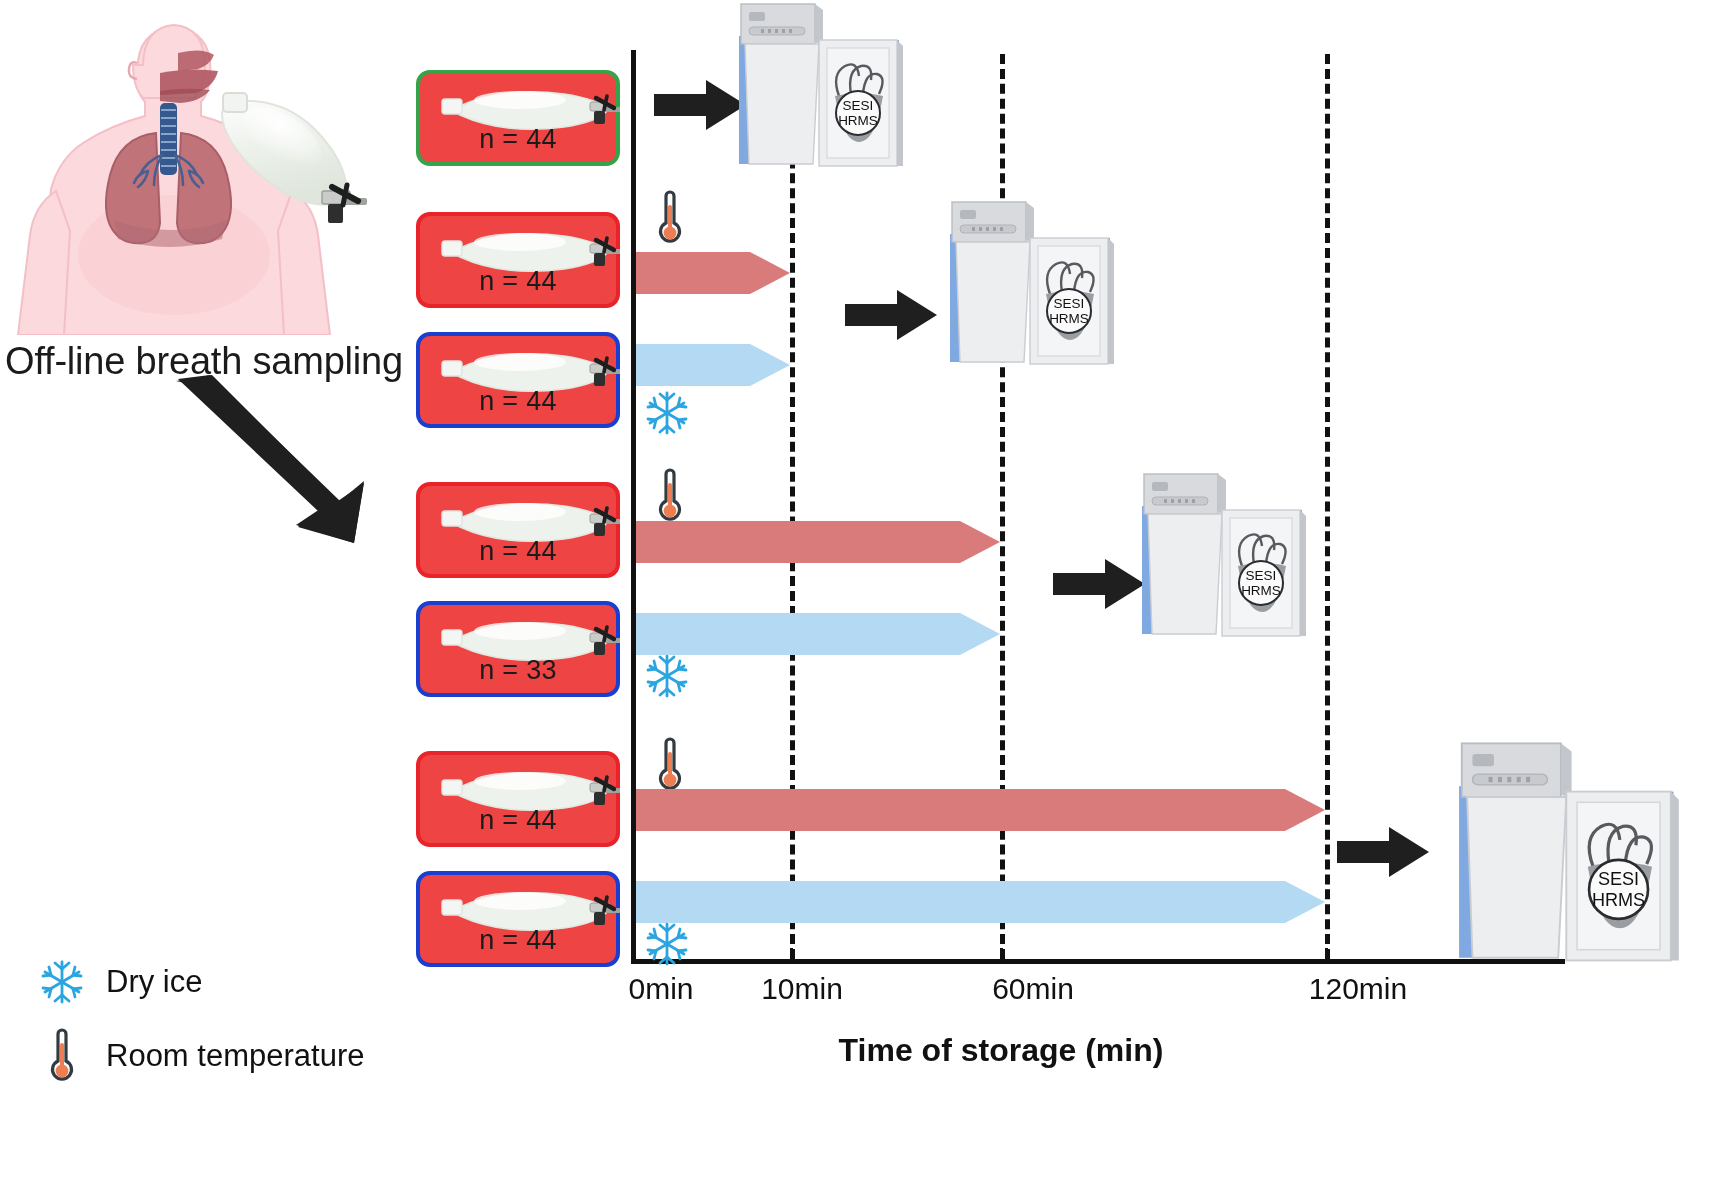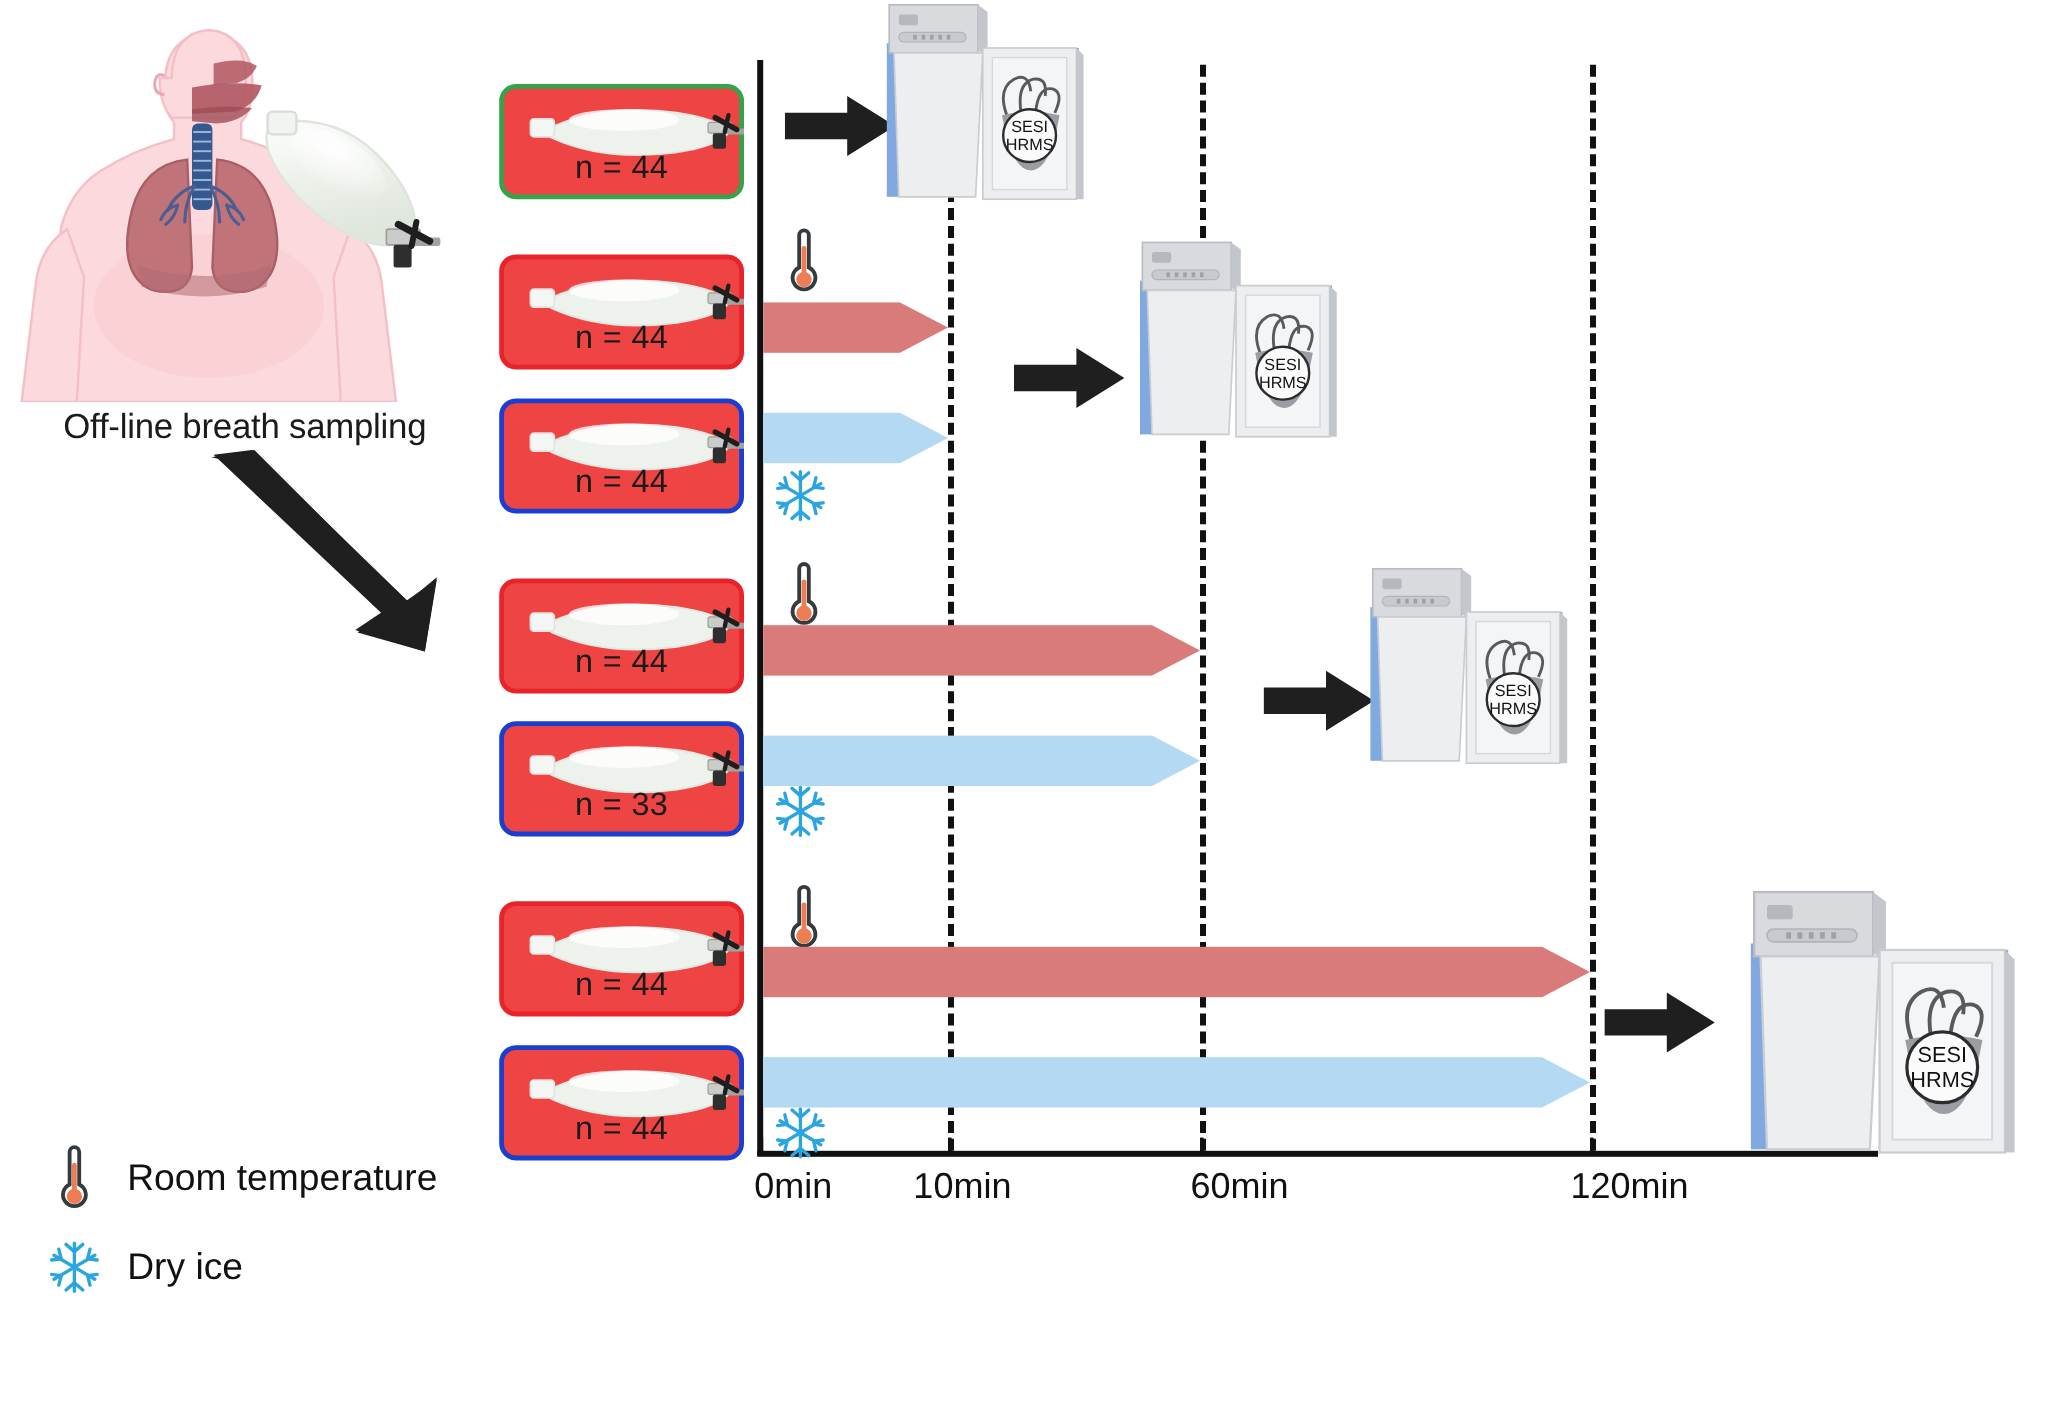--- a/index.html
+++ b/index.html
@@ -10,21 +10,21 @@
     position: relative;
     overflow: hidden;
   }
   .stage { position: absolute; left: 0; top: 0; width: 1725px; height: 1181px; }
   .abs { position: absolute; }
 
   
   #torso-figure { left: 10px; top: 5px; width: 400px; height: 330px; }
   #sampling-caption {
     left: 4px; top: 340px; width: 400px;
-    font-size: 29px; color: #1b1b1b; text-align: center;
+    font-size: 38px; color: #1b1b1b; text-align: center;
     letter-spacing: -0.2px; white-space: nowrap;
   }
   #flow-arrow-down { left: 168px; top: 375px; width: 210px; height: 170px; }
 
   
   #legend { left: 34px; top: 945px; width: 380px; }
   .legend-row { display: flex; align-items: center; height: 74px; }
   .legend-icon { width: 56px; display: flex; justify-content: center; align-items: center; }
   .legend-label { font-size: 31px; color: #111; margin-left: 16px; white-space: nowrap; }
 
@@ -172,30 +172,20 @@
   </svg>
 
   <div class="abs" id="sampling-caption">Off-line breath sampling</div>
 
   <svg class="abs" id="flow-arrow-down" viewBox="0 0 210 170">
     <path d="M8 6 L44 0 L170 126 L196 108 L186 168 L128 150 L152 134 L26 10 Z" fill="#1f1f1f"></path>
     <path d="M10 4 L150 136 L130 152 L186 168 L196 106 L172 126 L42 0 Z" fill="#1f1f1f"></path>
   </svg>
 
   <div class="abs" id="legend">
-    <div class="legend-row">
-      <span class="legend-icon">
-        <svg width="30" height="60" viewBox="0 0 30 60">
-          <path d="M11 8 a4 4 0 0 1 8 0 l0 27 a9.5 9.5 0 1 1 -8 0 z" fill="#ffffff" stroke="#333a40" stroke-width="3.2"></path>
-          <circle cx="15" cy="45" r="6.4" fill="#ed7d53"></circle>
-          <rect x="13" y="17" width="4" height="26" rx="2" fill="#ed7d53"></rect>
-        </svg>
-      </span>
-      <span class="legend-label">Room temperature</span>
-    </div>
     <div class="legend-row">
       <span class="legend-icon">
         <svg width="44" height="48" viewBox="0 0 44 48">
           <g stroke="#2ba5e0" stroke-width="2.8" stroke-linecap="round">
             <line x1="22" y1="4" x2="22" y2="44"></line>
             <line x1="5" y1="14" x2="39" y2="34"></line>
             <line x1="39" y1="14" x2="5" y2="34"></line>
             <line x1="22" y1="11" x2="15" y2="5"></line>
               <line x1="22" y1="11" x2="29" y2="5"></line>
             <line x1="22" y1="37" x2="15" y2="43"></line>
@@ -206,20 +196,30 @@
               <line x1="33" y1="31" x2="35" y2="39"></line>
             <line x1="33" y1="17" x2="41" y2="18"></line>
               <line x1="33" y1="17" x2="35" y2="9"></line>
             <line x1="11" y1="31" x2="3" y2="30"></line>
               <line x1="11" y1="31" x2="9" y2="39"></line>
           </g>
         </svg>
       </span>
       <span class="legend-label">Dry ice</span>
     </div>
+    <div class="legend-row">
+      <span class="legend-icon">
+        <svg width="30" height="60" viewBox="0 0 30 60">
+          <path d="M11 8 a4 4 0 0 1 8 0 l0 27 a9.5 9.5 0 1 1 -8 0 z" fill="#ffffff" stroke="#333a40" stroke-width="3.2"></path>
+          <circle cx="15" cy="45" r="6.4" fill="#ed7d53"></circle>
+          <rect x="13" y="17" width="4" height="26" rx="2" fill="#ed7d53"></rect>
+        </svg>
+      </span>
+      <span class="legend-label">Room temperature</span>
+    </div>
   </div>
 
   <div class="abs bag-box green" style="left:416px; top:70px;">
     <svg class="bag-art" viewBox="0 0 196 62">
       <path d="M36 30 q44 -20 104 -12 q34 5 44 16 q-10 12 -44 17 q-60 8 -104 -12 q-8 -4 0 -9 z" fill="#eef2ec" stroke="#e2e7e0" stroke-width="1.6"></path>
       <ellipse cx="96" cy="24" rx="46" ry="9" fill="#ffffff" opacity="0.8"></ellipse>
       <rect x="18" y="23" width="20" height="15" rx="3" fill="#f4f6f3" stroke="#e0e4df" stroke-width="1.4"></rect>
       <g>
         <rect x="166" y="26" width="20" height="9" rx="2" fill="#c9ccc9" stroke="#9aa09a" stroke-width="1"></rect>
         <rect x="170" y="35" width="11" height="13" rx="2" fill="#2e2e2e"></rect>
@@ -337,20 +337,21 @@
   <div class="axis-tick" style="left:633px;"></div>
   <div class="axis-tick" style="left:790px;"></div>
   <div class="axis-tick" style="left:1000px;"></div>
   <div class="axis-tick" style="left:1325px;"></div>
 
   <div class="tick-label" style="left:661px;">0min</div>
   <div class="tick-label" style="left:802px;">10min</div>
   <div class="tick-label" style="left:1033px;">60min</div>
   <div class="tick-label" style="left:1358px;">120min</div>
 
+  <div id="axis-title">Time of storage (min)</div>
 
   <svg class="cond-icon" style="left:648px; top:188px;" viewBox="0 0 30 60">
     <path d="M11 8 a4 4 0 0 1 8 0 l0 27 a9.5 9.5 0 1 1 -8 0 z" fill="#ffffff" stroke="#333a40" stroke-width="3.2"></path>
     <circle cx="15" cy="45" r="6.4" fill="#ed7d53"></circle>
       <rect x="13" y="17" width="4" height="26" rx="2" fill="#ed7d53"></rect>
   </svg>
   <svg class="cond-icon" style="left:645px; top:388px; height:50px;" viewBox="0 0 44 48">
     <g stroke="#2ba5e0" stroke-width="2.8" stroke-linecap="round">
       <line x1="22" y1="4" x2="22" y2="44"></line>
         <line x1="5" y1="14" x2="39" y2="34"></line>

